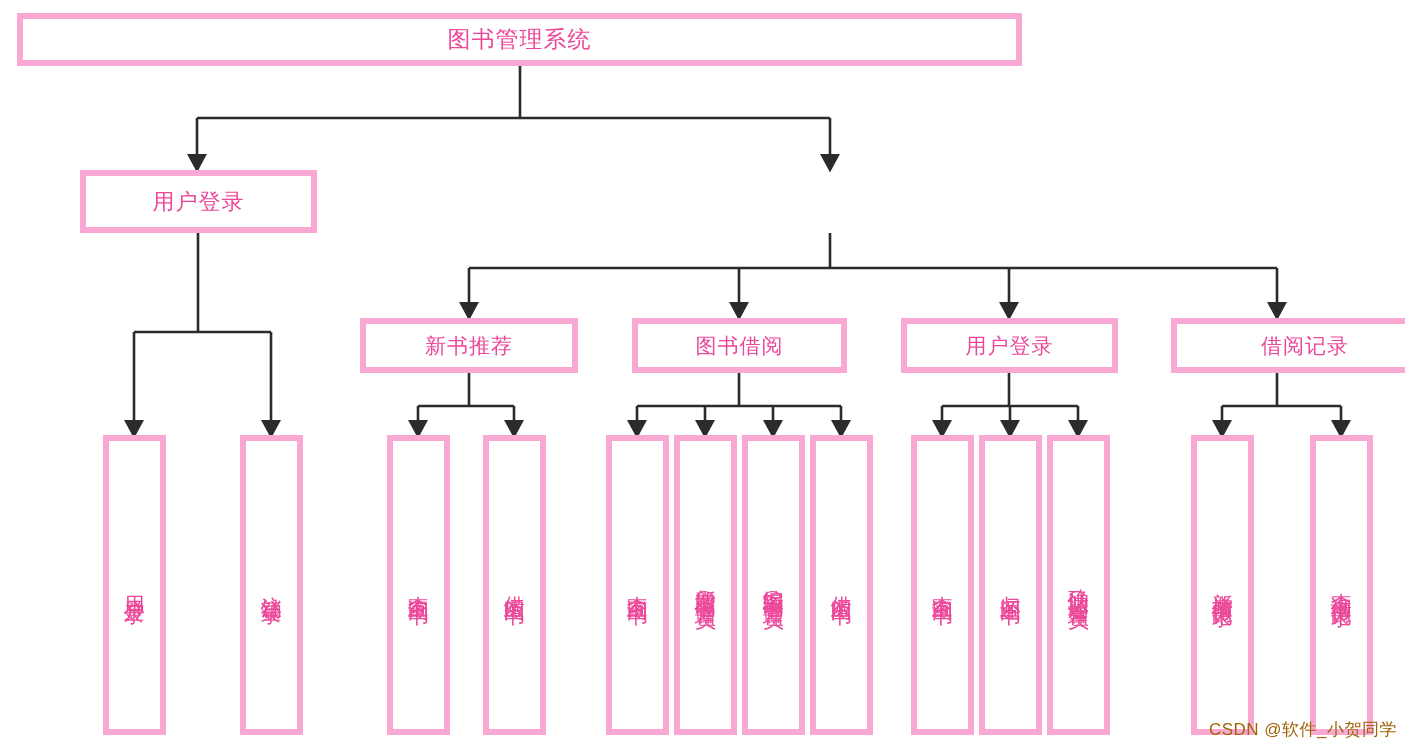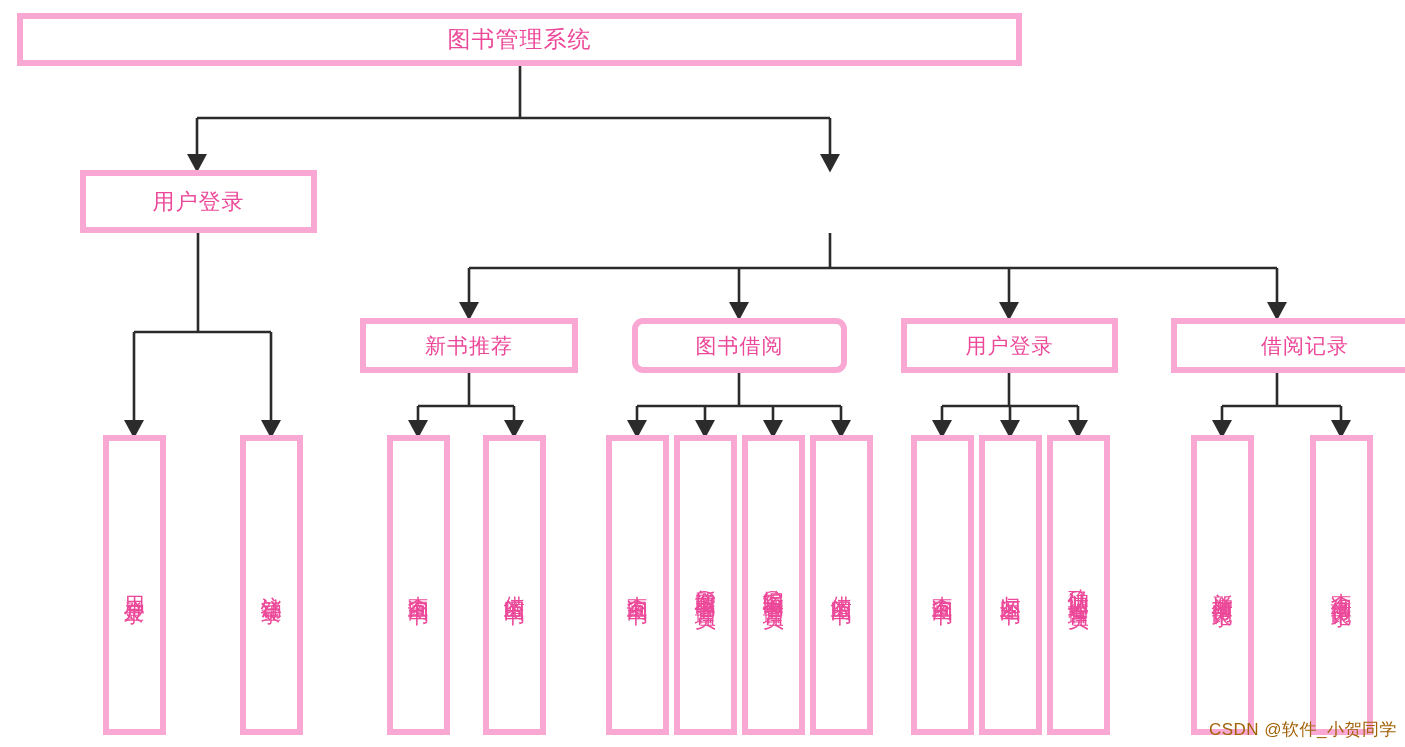--- a/index.html
+++ b/index.html
@@ -132,21 +132,21 @@
     <span>图书管理系统</span>
   </div>
 
   <div class="node level2-node" style="left:80px; top:170px; width:237px; height:63px;">
     <span>用户登录</span>
   </div>
 
   <div class="node level3-node" style="left:360px; top:318px; width:218px; height:55px;">
     <span>新书推荐</span>
   </div>
-  <div class="node level3-node" style="left:632px; top:318px; width:215px; height:55px;border-radius:11px;">
+  <div class="node level3-node" style="left:632px; top:318px; width:215px; height:55px;">
     <span>图书借阅</span>
   </div>
   <div class="node level3-node" style="left:901px; top:318px; width:217px; height:55px;">
     <span>用户登录</span>
   </div>
   <div class="node level3-node" style="left:1171px; top:318px; width:255px; height:55px;padding-left:13px;">
     <span>借阅记录</span>
   </div>
 
   <div class="node leaf-node" style="left:103px; top:435px; width:63px; height:300px;">

